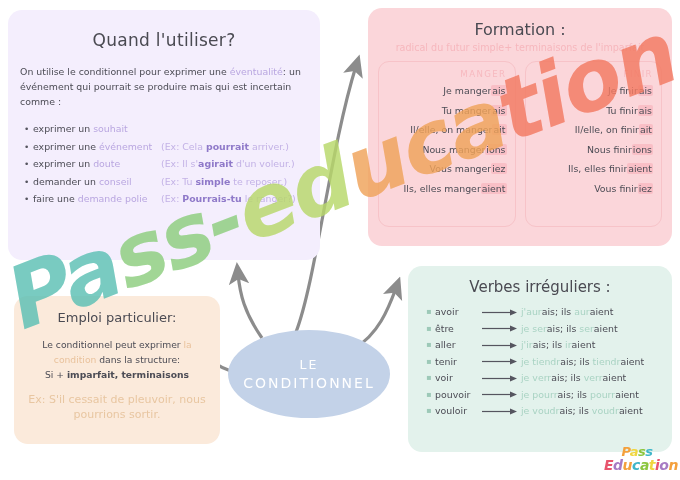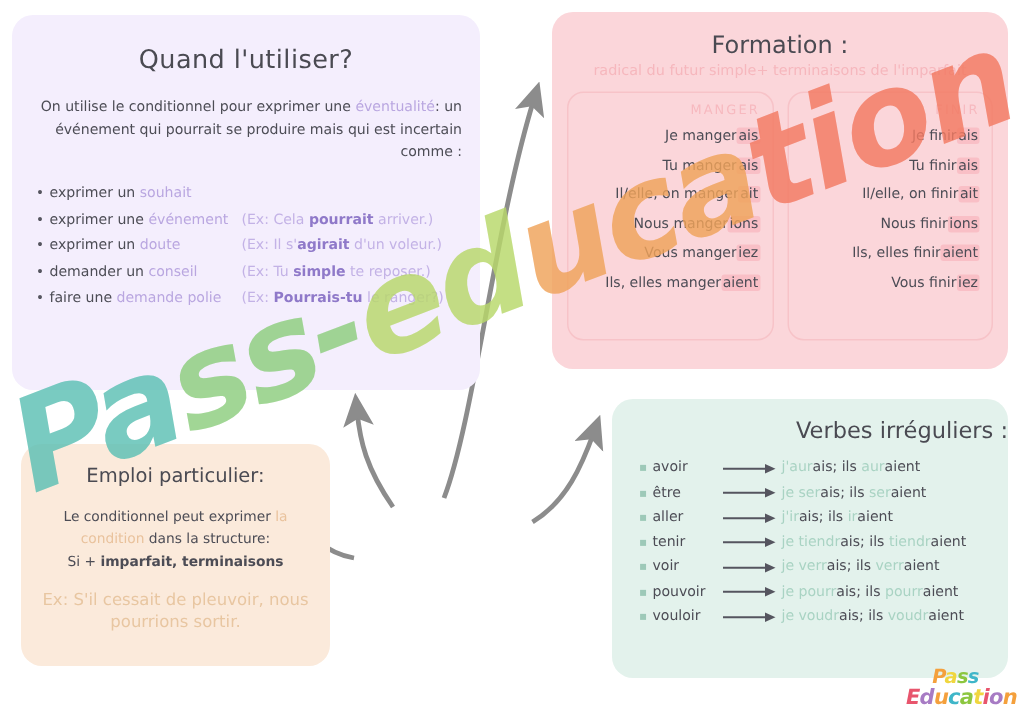--- a/index.html
+++ b/index.html
@@ -18,21 +18,20 @@
     left:8px;top:10px;width:312px;height:250px;
     background:#f4eefd;
   }
   #box-quand .title{
     text-align:center;font-size:17px;color:#4a4a52;
     margin:20px 0 14px 0;letter-spacing:.3px;
   }
   #box-quand .intro{
     font-size:9.4px;color:#4c4c55;line-height:15px;
     margin:0 12px;
-    text-align:right;
   }
   #box-quand .intro .kw{color:#b9a6e0;}
   .bullets{margin:12px 0 0 16px;}
   .brow{display:flex;align-items:baseline;font-size:9.4px;line-height:15.5px;margin-bottom:1px;}
   .brow .dot{width:9px;color:#55555f;font-size:9px;}
   .brow .lab{width:128px;color:#4c4c55;}
   .brow .lab .kw{color:#b9a6e0;}
   .brow .ex{color:#c3b2e6;}
   .brow .ex b{color:#8f79c9;font-weight:bold;}
 
@@ -55,21 +54,21 @@
   }
   .conj .vb{font-size:8.6px;color:#f7b9bf;letter-spacing:1.4px;margin:0 0 5px 4px;}
   .conj .line{font-size:9.4px;color:#4c4c55;line-height:14px;margin-bottom:5.5px;white-space:nowrap;}
   .conj .line .end{background:#f9bfc6;padding:0 1px;border-radius:2px;}
 
   
   #box-verbes{
     left:408px;top:266px;width:264px;height:186px;
     background:#e3f2ec;
   }
-  #box-verbes .title{text-align:right;font-size:15px;color:#4a4a52;margin:12px 0 8px 0;}
+  #box-verbes .title{text-align:center;font-size:15px;color:#4a4a52;margin:12px 0 8px 0;}
   .vrow{display:flex;align-items:center;font-size:9.4px;line-height:16.5px;padding-left:18px;}
   .vrow .dot{width:9px;color:#9dc9b8;font-size:8px;}
   .vrow .inf{width:46px;color:#4c4c55;}
   .vrow .arrow{width:40px;display:flex;align-items:center;}
   .vrow .arrow svg{display:block;}
   .vrow .conjv{color:#4c4c55;white-space:nowrap;}
   .vrow .conjv .stem{color:#a9d3c3;}
 
   
   #box-emploi{
@@ -287,20 +286,24 @@
 
   <div class="card" id="box-emploi">
     <div class="title">Emploi particulier:</div>
     <div class="body">
       <span>Le conditionnel peut exprimer </span><span class="kw">la condition</span><span> dans la structure:</span><br>
       <span>Si + </span><b>imparfait, terminaisons</b>
     </div>
     <div class="ex">Ex: S'il cessait de pleuvoir, nous pourrions sortir.</div>
   </div>
 
+  <div id="center-node">
+    <div class="l1">LE</div>
+    <div class="l2">CONDITIONNEL</div>
+  </div>
 
   <div id="watermark">
     <div class="wm-text"><span class="c1">Pa</span><span class="c2">ss-</span><span class="c3">ed</span><span class="c4">uca</span><span class="c5">tion</span></div>
   </div>
 
   <div id="logo">
     <div class="pass"><span class="lg1">P</span><span class="lg2">a</span><span class="lg3">s</span><span class="lg4">s</span></div>
     <div class="edu"><span class="lg5">E</span><span class="lg6">d</span><span class="lg1">u</span><span class="lg4">c</span><span class="lg3">a</span><span class="lg2">t</span><span class="lg5">i</span><span class="lg6">o</span><span class="lg1">n</span></div>
   </div>
 

